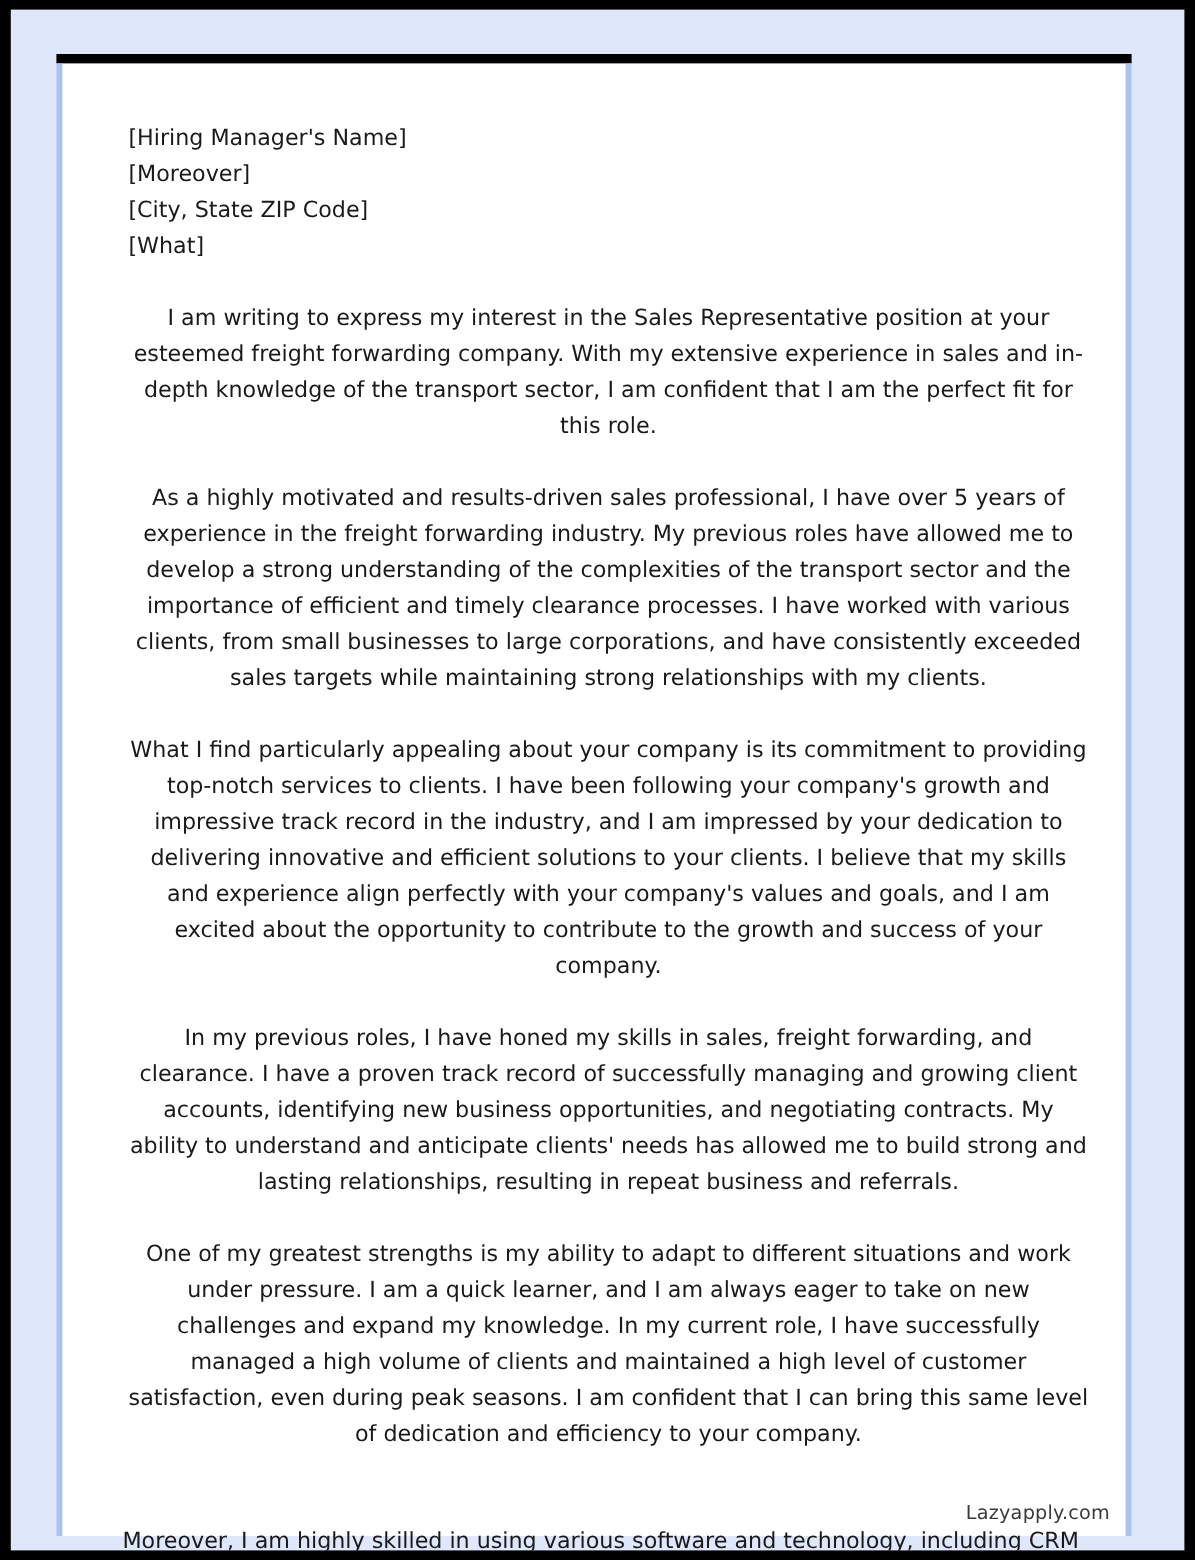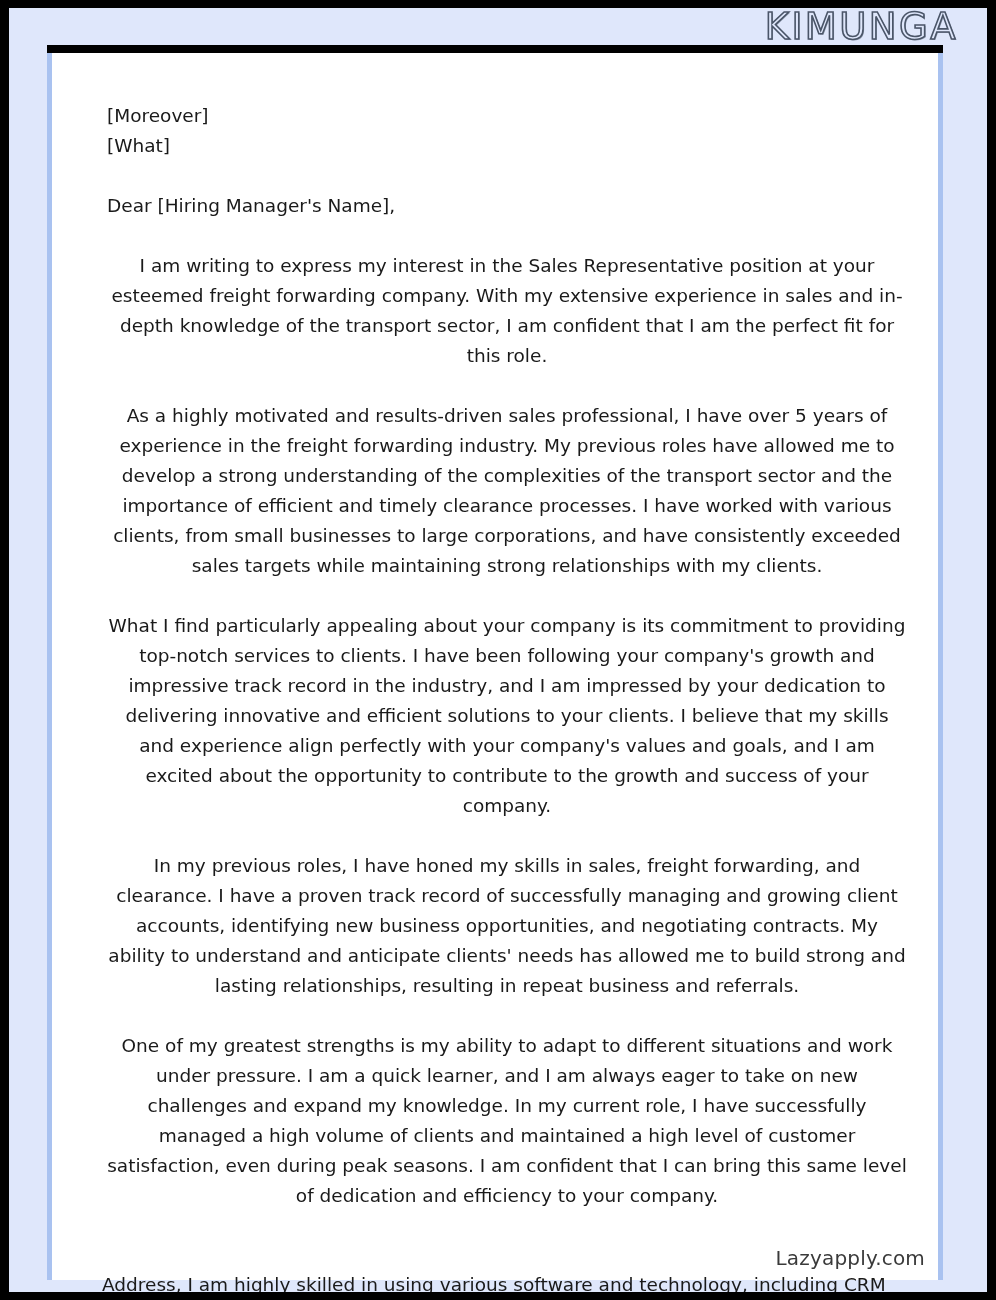--- a/index.html
+++ b/index.html
@@ -98,21 +98,21 @@
   .letter-para {
     margin: 0 0 30px 0;
     text-align: center;
   }
 
   
   .watermark {
     position: absolute;
     right: 13px;
     bottom: 10px;
-    font-size: 20px;
+    font-size: 16px;
     color: #3a3a3a;
     font-family: "DejaVu Sans", sans-serif;
     letter-spacing: 0.2px;
   }
 
   
   .next-page-overflow {
     position: absolute;
     left: 93px;
     top: 1262px;
@@ -122,44 +122,42 @@
     color: #1a1a1a;
     white-space: nowrap;
     font-family: "DejaVu Sans", sans-serif;
   }
 </style>
 </head>
 <body>
 
 <div class="doc-frame">
 
-  <div class="brand-bar">
-    <div class="brand-logo">KIMUNGA</div>
-  </div>
 
   <div class="page-top-rule"></div>
 
   <div class="page-sheet">
 
     <div class="letter-body">
 
       <div class="addr-block">
+        <span class="addr-line">[Hiring Manager's Name]</span>
         <span class="addr-line">[Moreover]</span>
+        <span class="addr-line">[City, State ZIP Code]</span>
         <span class="addr-line">[What]</span>
       </div>
 
-      <p class="salutation">Dear [Hiring Manager's Name],</p>
 
       <p class="letter-para">I am writing to express my interest in the Sales Representative position at your esteemed freight forwarding company. With my extensive experience in sales and in-depth knowledge of the transport sector, I am confident that I am the perfect fit for this role.</p>
       <p class="letter-para">As a highly motivated and results-driven sales professional, I have over 5 years of experience in the freight forwarding industry. My previous roles have allowed me to develop a strong understanding of the complexities of the transport sector and the importance of efficient and timely clearance processes. I have worked with various clients, from small businesses to large corporations, and have consistently exceeded sales targets while maintaining strong relationships with my clients.</p>
       <p class="letter-para">What I find particularly appealing about your company is its commitment to providing top-notch services to clients. I have been following your company's growth and impressive track record in the industry, and I am impressed by your dedication to delivering innovative and efficient solutions to your clients. I believe that my skills and experience align perfectly with your company's values and goals, and I am excited about the opportunity to contribute to the growth and success of your company.</p>
       <p class="letter-para">In my previous roles, I have honed my skills in sales, freight forwarding, and clearance. I have a proven track record of successfully managing and growing client accounts, identifying new business opportunities, and negotiating contracts. My ability to understand and anticipate clients' needs has allowed me to build strong and lasting relationships, resulting in repeat business and referrals.</p>
       <p class="letter-para">One of my greatest strengths is my ability to adapt to different situations and work under pressure. I am a quick learner, and I am always eager to take on new challenges and expand my knowledge. In my current role, I have successfully managed a high volume of clients and maintained a high level of customer satisfaction, even during peak seasons. I am confident that I can bring this same level of dedication and efficiency to your company.</p>
 
     </div>
 
     <div class="watermark">Lazyapply.com</div>
 
   </div>
 
-  <div class="next-page-overflow">Address, I am highly skilled in using various software and technology, including CRM</div>
+  <div class="next-page-overflow">Moreover, I am highly skilled in using various software and technology, including CRM</div>
 
 </div>
 
 </body></html>

